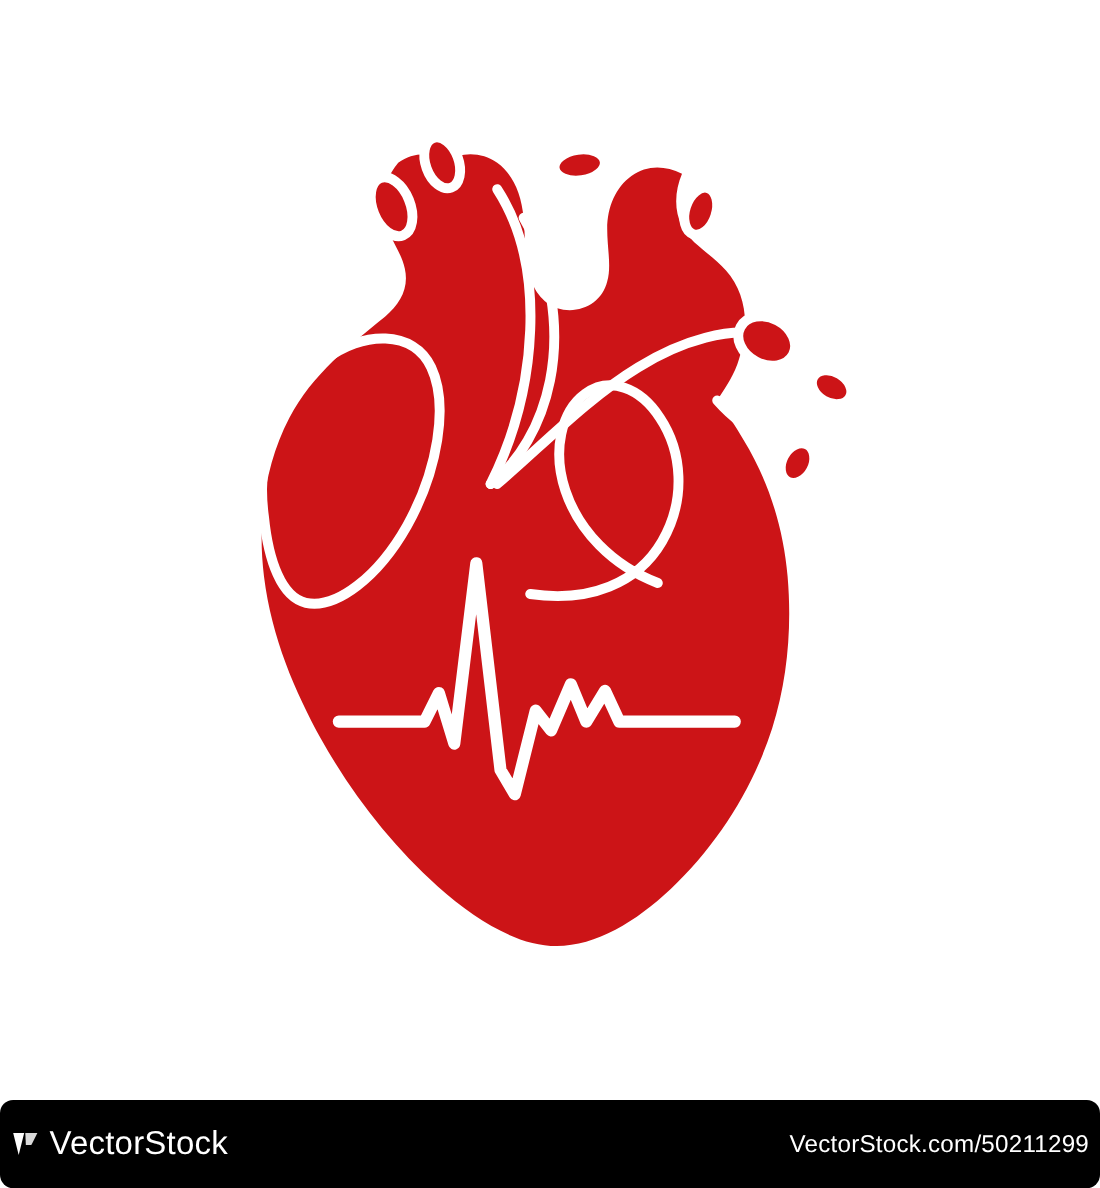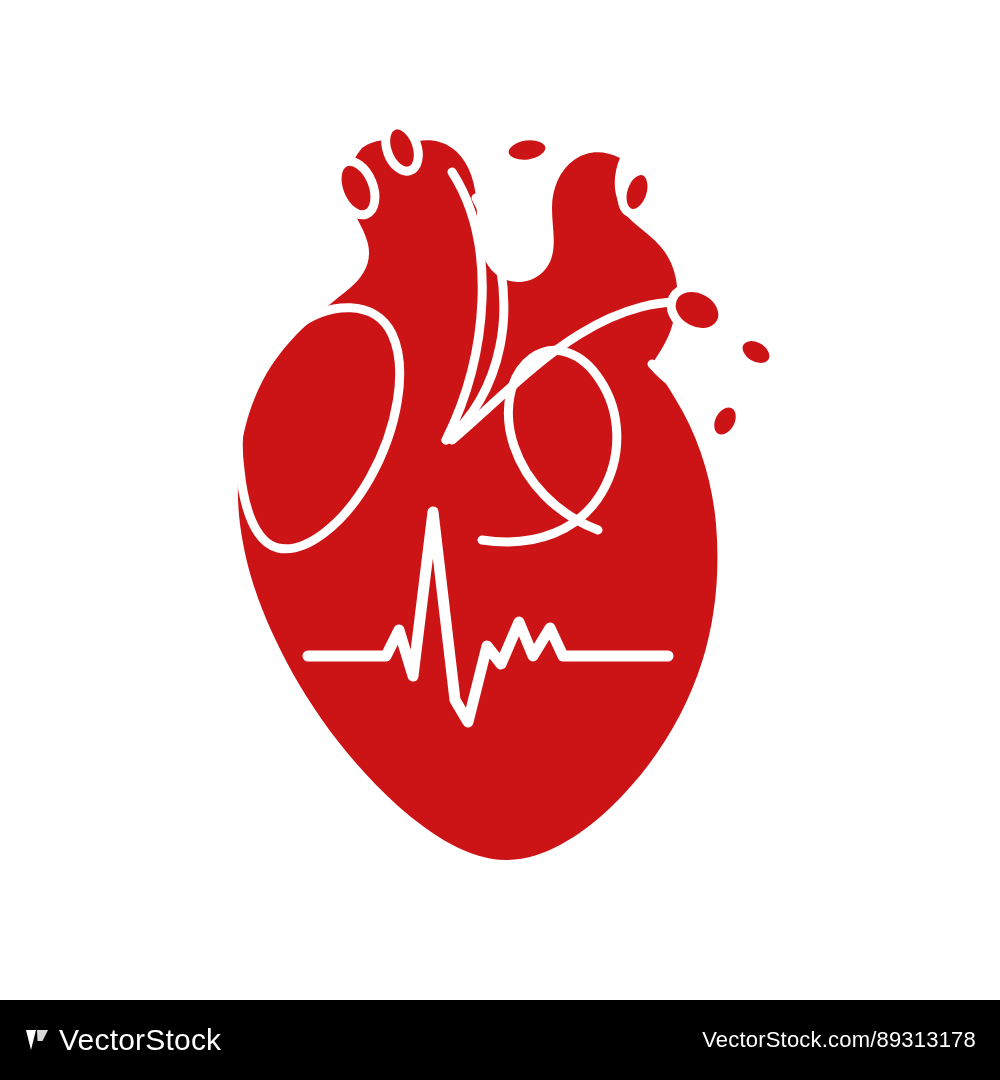--- a/index.html
+++ b/index.html
@@ -38,21 +38,22 @@
     position: absolute;
     left: 0;
     top: 1000px;
     width: 1000px;
     height: 80px;
     background: #000000;
     display: flex;
     align-items: center;
     justify-content: space-between;
     box-sizing: border-box;
-    padding: 0 24px;
+    padding: 0 10px;
+    border-radius: 12px;
   }
   #brand {
     display: flex;
     align-items: center;
     gap: 9px;
   }
   #brand-mark {
     width: 26px;
     height: 26px;
     flex: 0 0 auto;
@@ -178,16 +179,16 @@
   </div>
 
   <div id="footer-bar">
     <div id="brand">
       <svg id="brand-mark" viewBox="0 0 26 26" xmlns="http://www.w3.org/2000/svg">
         <polygon points="2,3 12,3 7,23" fill="#ffffff"></polygon>
         <polygon points="13,3 24,3 18.5,14 13.5,14" fill="#ffffff" opacity="0.85"></polygon>
       </svg>
       <span id="brand-text">VectorStock</span>
     </div>
-    <span id="watermark-url">VectorStock.com/89313178</span>
+    <span id="watermark-url">VectorStock.com/50211299</span>
   </div>
 
 </div>
 
 </body></html>

